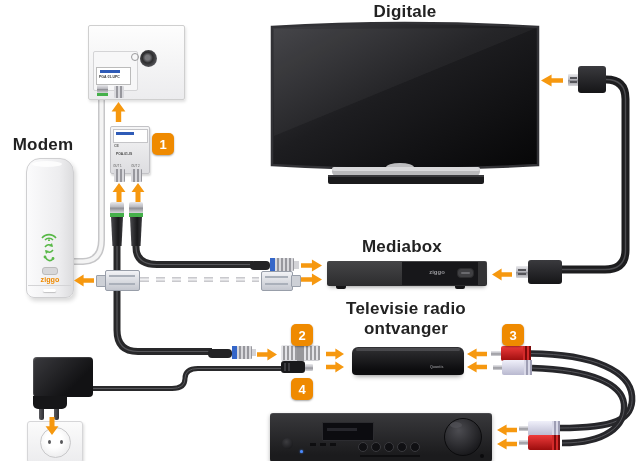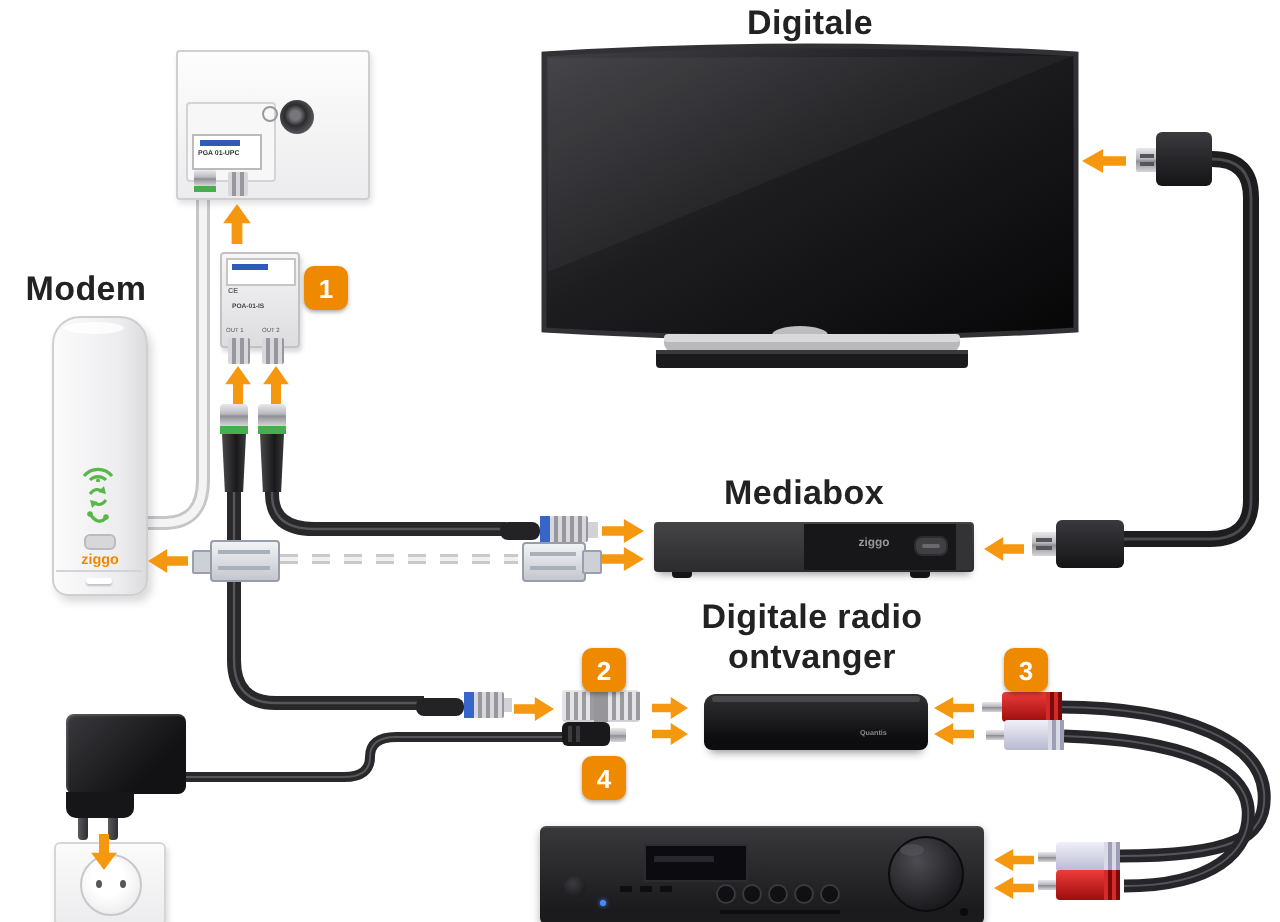--- a/index.html
+++ b/index.html
@@ -51,21 +51,21 @@
     <path d="M530 353.5 C596 354 630 372 632 396 C634 420 614 428 560 428" stroke="#26262a" stroke-width="6.5" fill="none"></path>
     <path d="M530 353.5 C596 354 630 372 632 396 C634 420 614 428 560 428" stroke="#55555a" stroke-width="1" fill="none"></path>
     <path d="M532 368 C592 370 622 384 624 404 C626 426 606 443 562 443" stroke="#26262a" stroke-width="6.5" fill="none"></path>
     <path d="M532 368 C592 370 622 384 624 404 C626 426 606 443 562 443" stroke="#55555a" stroke-width="1" fill="none"></path>
   </svg>
 
   <div class="lbl" style="left:405px;top:2px;">Digitale</div>
   <div class="lbl" style="left:43px;top:135px;">Modem</div>
   <div class="lbl" style="left:402px;top:237px;">Mediabox</div>
   <div class="lbl" style="left:406px;top:299px;text-align:center;">
-    <div>Digitale radio</div>
+    <div>Televisie radio</div>
     <div>ontvanger</div>
   </div>
 
   <div class="badge" style="left:152px;top:133px;">1</div>
   <div class="badge" style="left:291px;top:324px;">2</div>
   <div class="badge" style="left:502px;top:324px;">3</div>
   <div class="badge" style="left:291px;top:378px;">4</div>
 
   <div class="aw au" style="left:111px;top:102px;width:15px;height:20px;"></div>
   <div class="aw au" style="left:112px;top:183px;width:14px;height:19px;"></div>

